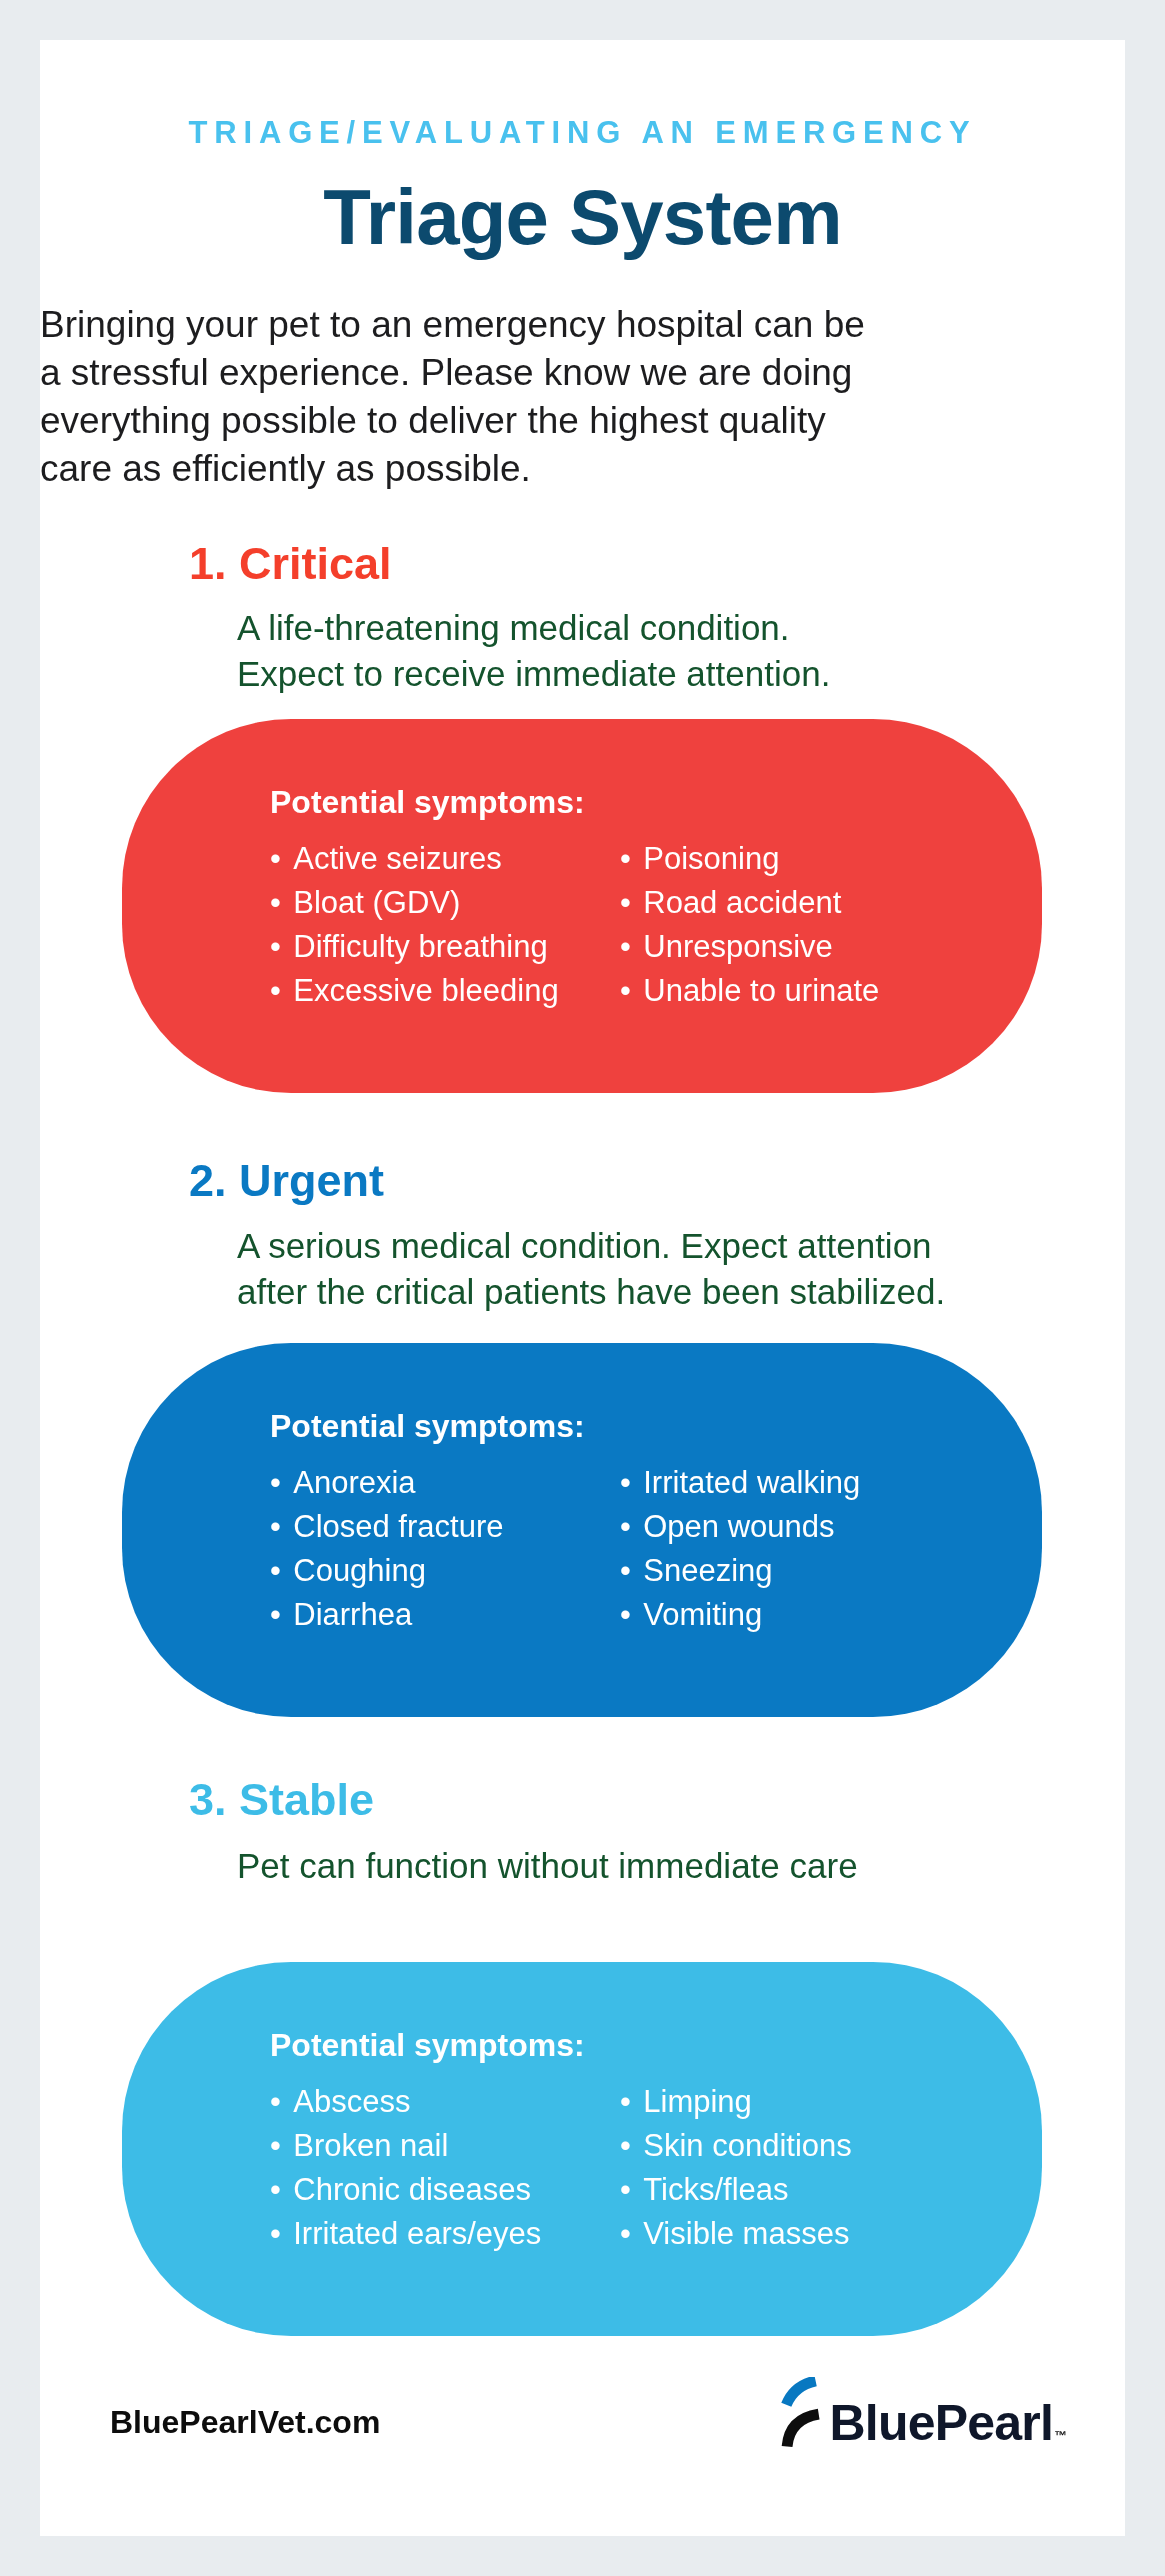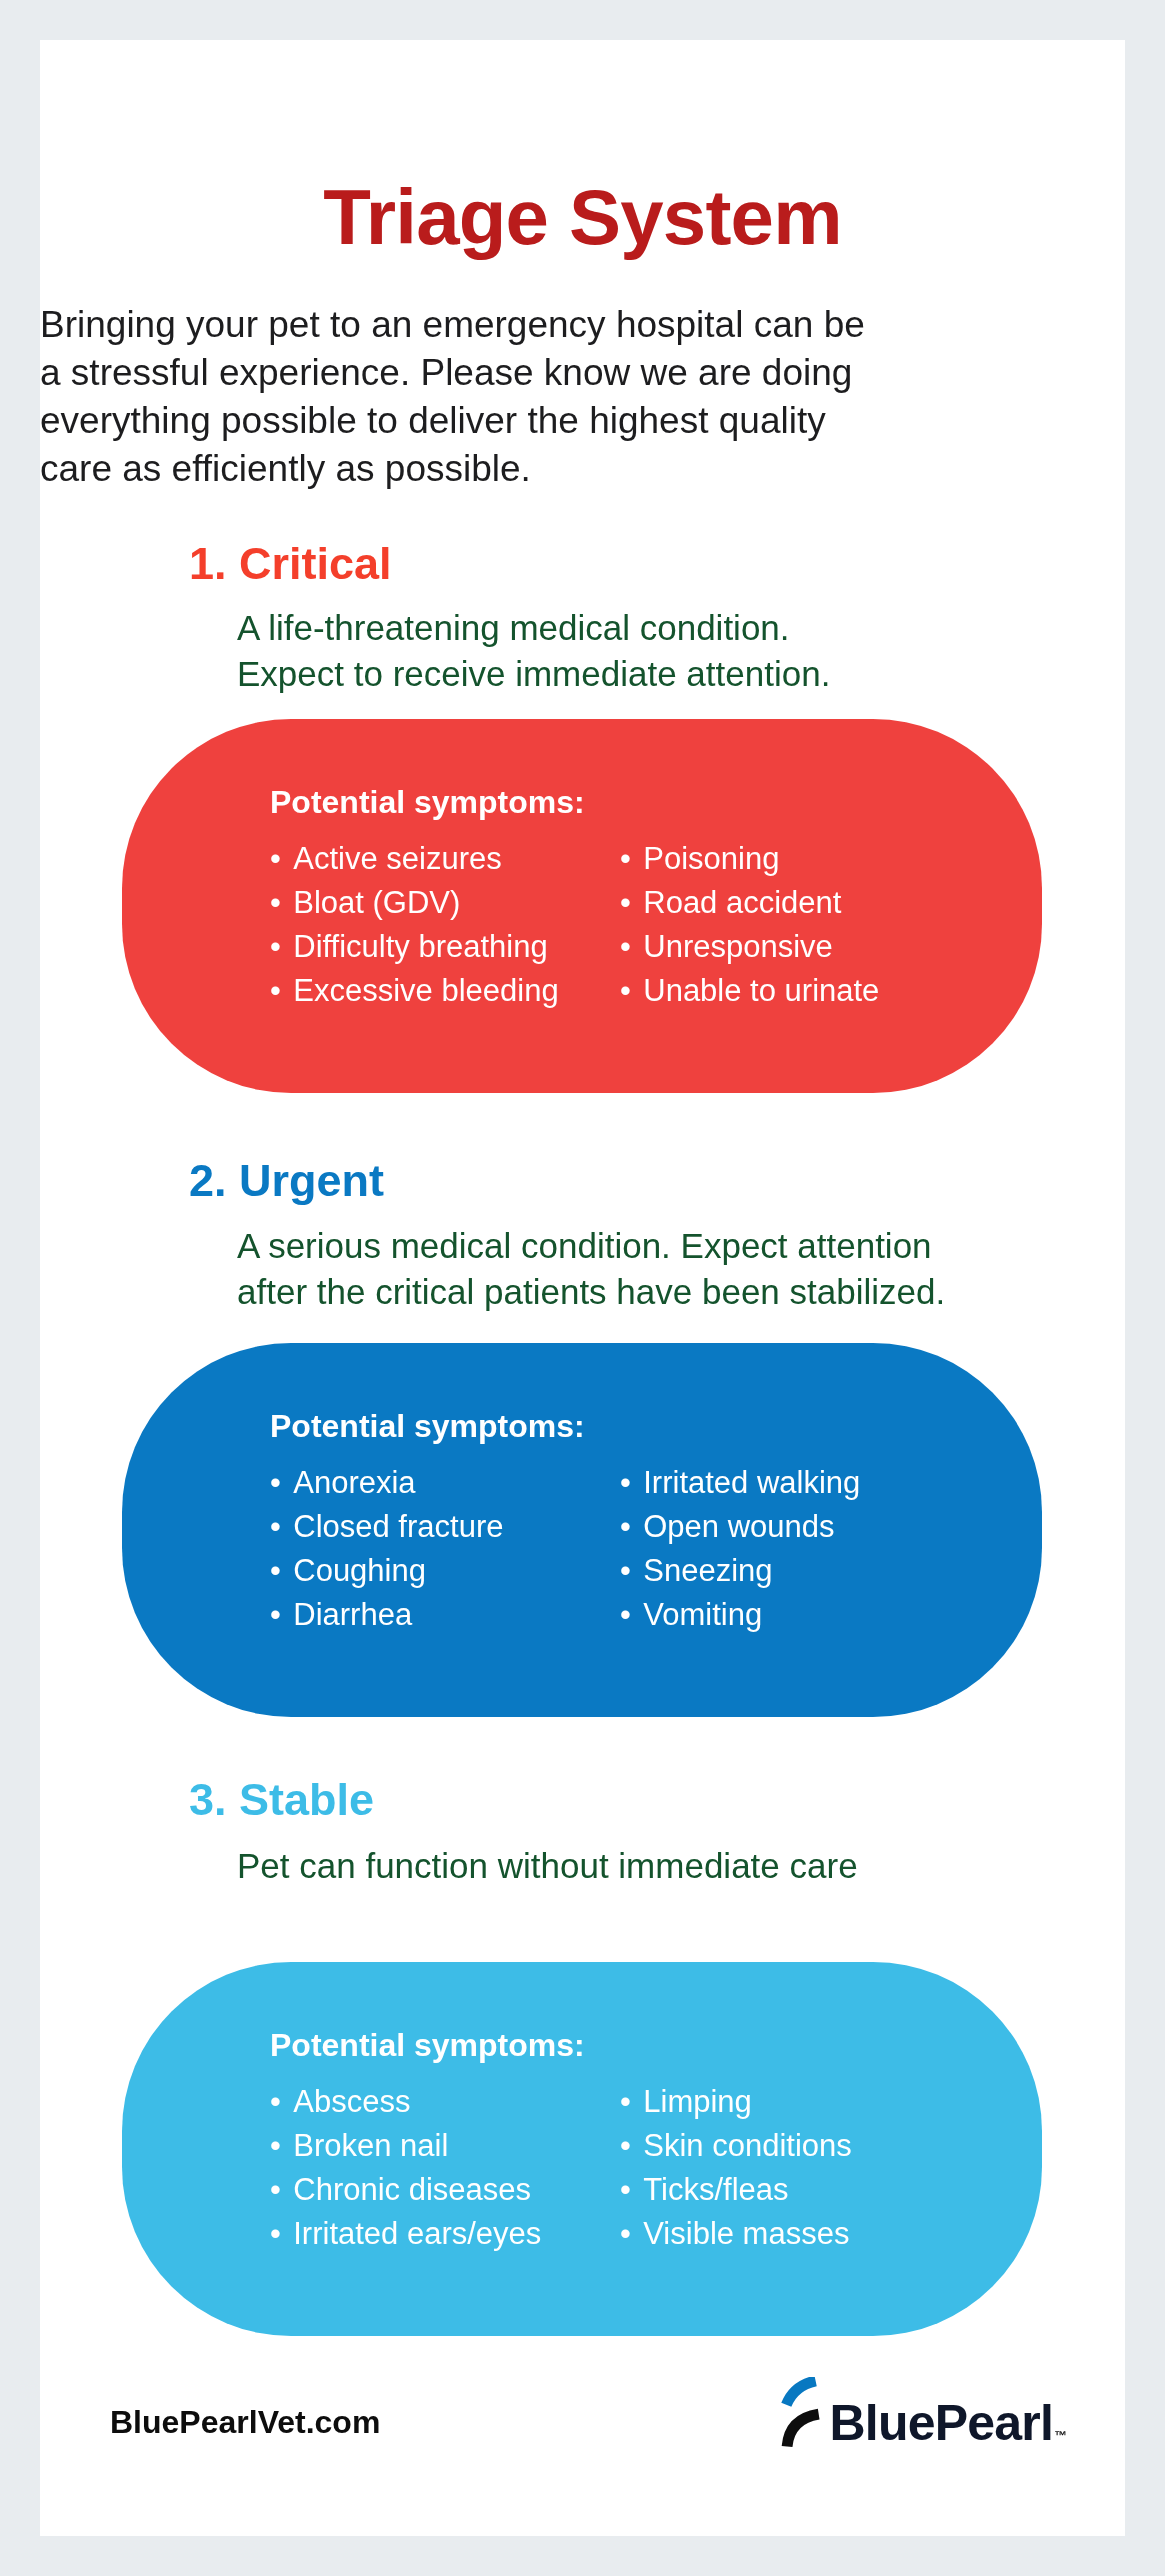--- a/index.html
+++ b/index.html
@@ -18,21 +18,21 @@
     position:absolute; top:75px; left:0; width:100%;
     text-align:center;
     font-size:31px; font-weight:700;
     letter-spacing:0.22em;
     color:#49C1EE;
   }
   .title {
     position:absolute; top:132px; left:0; width:100%;
     text-align:center;
     font-size:78px; font-weight:700; letter-spacing:-0.8px;
-    color:#b91c1c;
+    color:#0c4a6e;
   }
   .intro {
     position:absolute; top:261px; left:0; width:100%;
     text-align:left;
     font-size:37px; line-height:48px;
     color:#1D1D1F;
   }
   .intro div { white-space:nowrap; }
   .sec-head {
     position:absolute; left:149px;
@@ -89,20 +89,21 @@
   .logo .tm {
     font-size:12.4px; font-weight:700; color:#0D0D0D;
     margin-left:1.6px; margin-bottom:4.7px;
   }
 </style>
 </head>
 <body>
 
 <div class="card">
 
+  <div class="eyebrow" style="color: rgb(73, 193, 238);">TRIAGE/EVALUATING AN EMERGENCY</div>
 
   <div class="title">Triage System</div>
 
   <div class="intro">
     <div>Bringing your pet to an emergency hospital can be</div>
     <div>a stressful experience. Please know we are doing</div>
     <div>everything possible to deliver the highest quality</div>
     <div>care as efficiently as possible.</div>
   </div>
 

